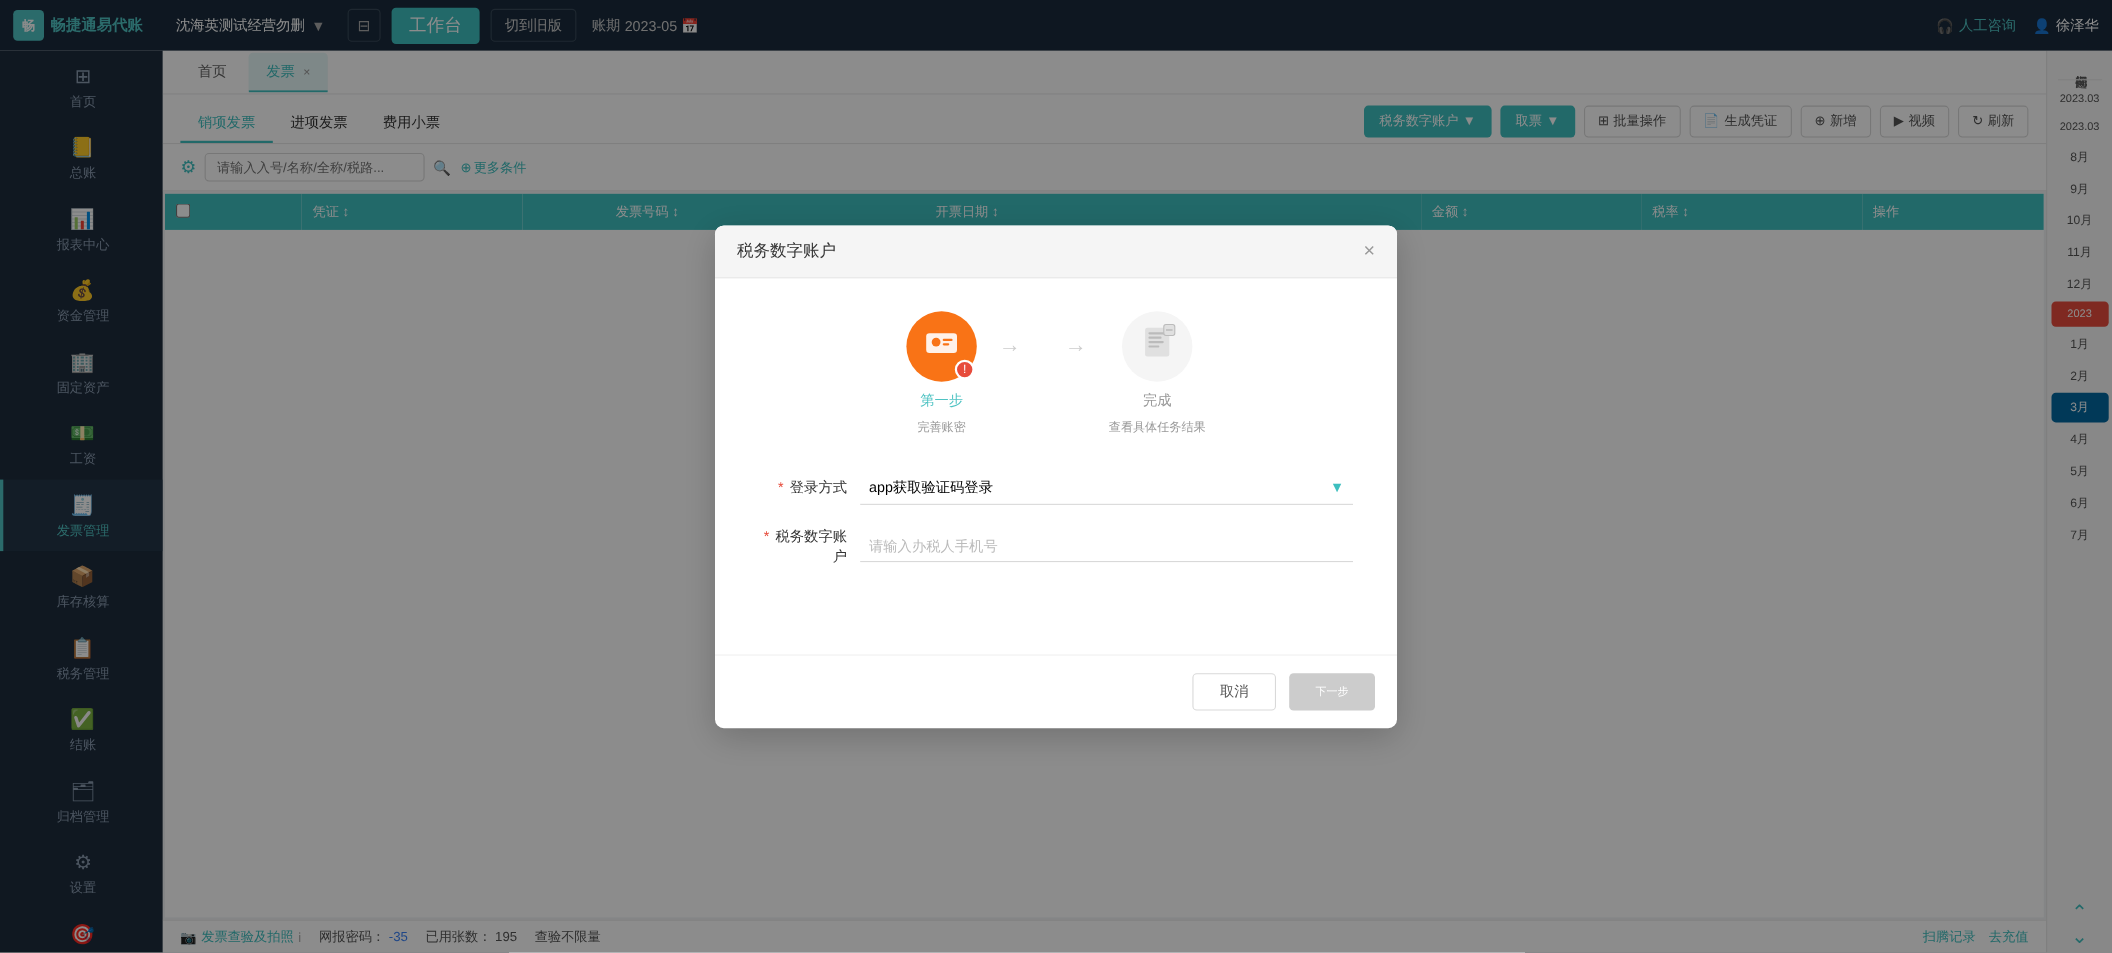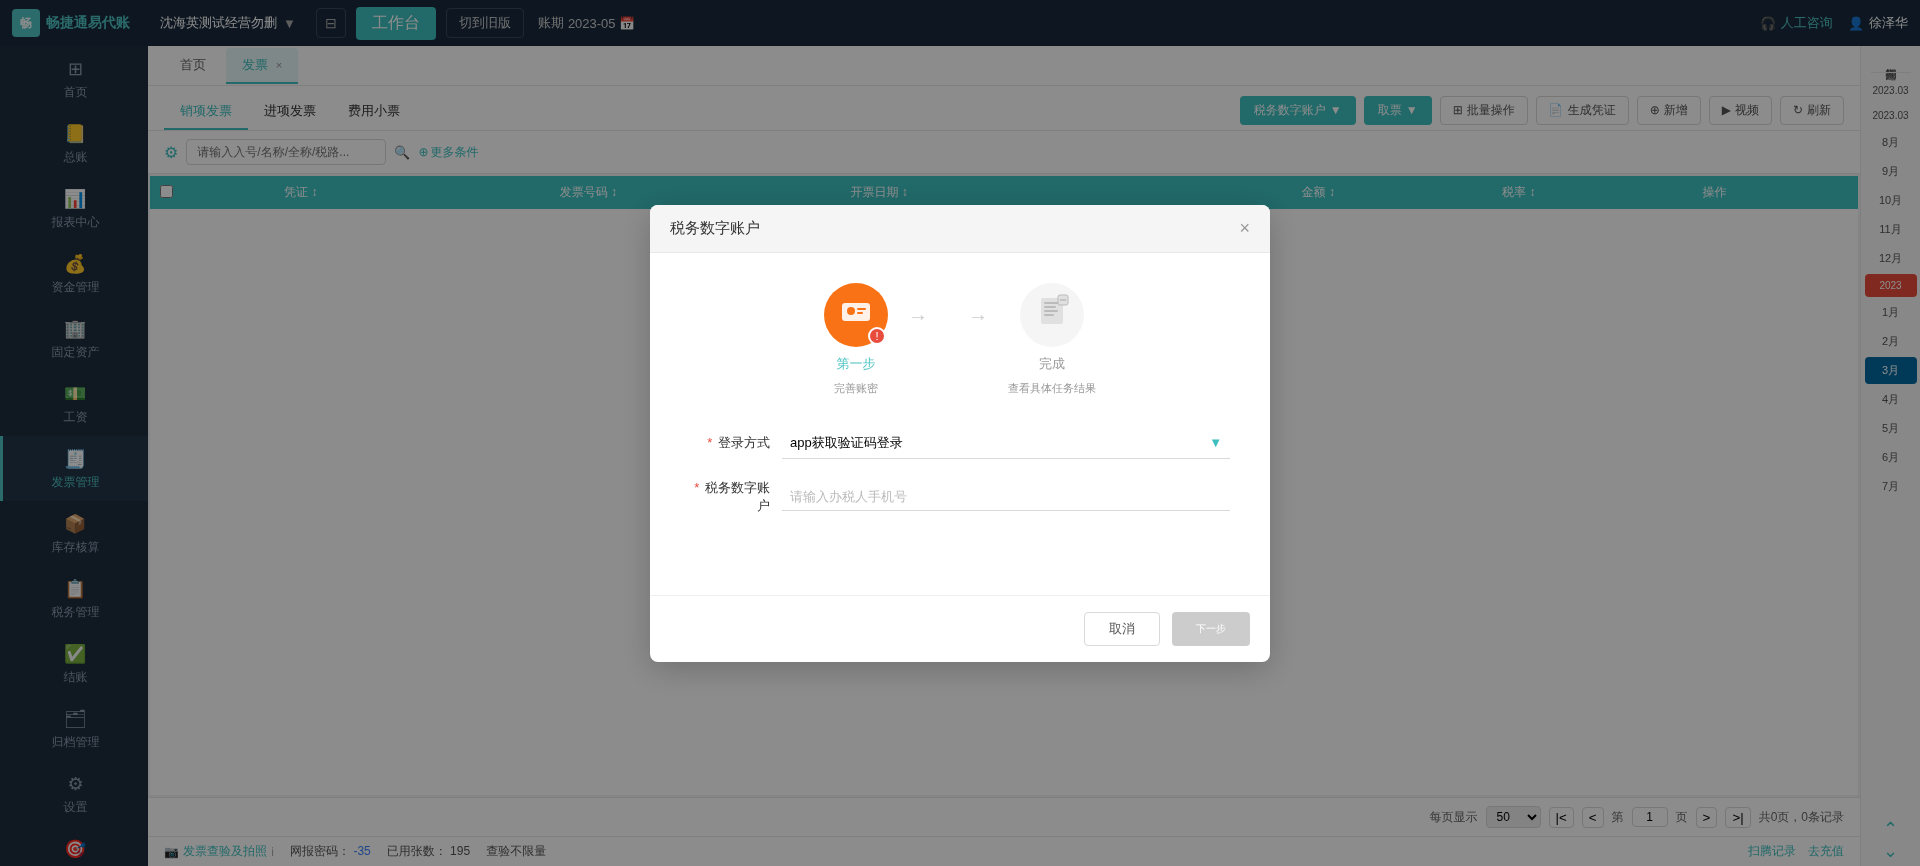--- a/index.html
+++ b/index.html
@@ -588,35 +588,20 @@
             <th>税率 <span>↕</span></th>
             <th>操作</th>
           </tr>
         </thead>
         <tbody>
           
         </tbody>
       </table>
     </div>
 
-    <div class="pagination">
-      <span>每页显示</span>
-      <select style="border:1px solid #d9d9d9; border-radius:4px; padding:2px 6px; font-size:12px;">
-        <option>50</option>
-        <option>100</option>
-      </select>
-      <button style="border:1px solid #d9d9d9; background:white; border-radius:4px; padding:2px 6px; cursor:pointer;">|&lt;</button>
-      <button style="border:1px solid #d9d9d9; background:white; border-radius:4px; padding:2px 6px; cursor:pointer;">&lt;</button>
-      <span>第</span>
-      <input type="text" value="1" style="width: 36px; border: 1px solid rgb(217, 217, 217); border-radius: 4px; text-align: center; padding: 2px 4px; font-size: 12px;">
-      <span>页</span>
-      <button style="border:1px solid #d9d9d9; background:white; border-radius:4px; padding:2px 6px; cursor:pointer;">&gt;</button>
-      <button style="border:1px solid #d9d9d9; background:white; border-radius:4px; padding:2px 6px; cursor:pointer;">&gt;|</button>
-      <span>共0页，0条记录</span>
-    </div>
 
     <div class="statusbar">
       <span style="color:#3ebfbf; cursor:pointer; display:flex; align-items:center; gap:4px;">
         <span>📷</span>
         <span>发票查验及拍照</span>
         <span style="color:#aaa;">ℹ</span>
       </span>
       <span>
         <span>网报密码：</span>
         <span style="color:#3b82f6;">-35</span>

